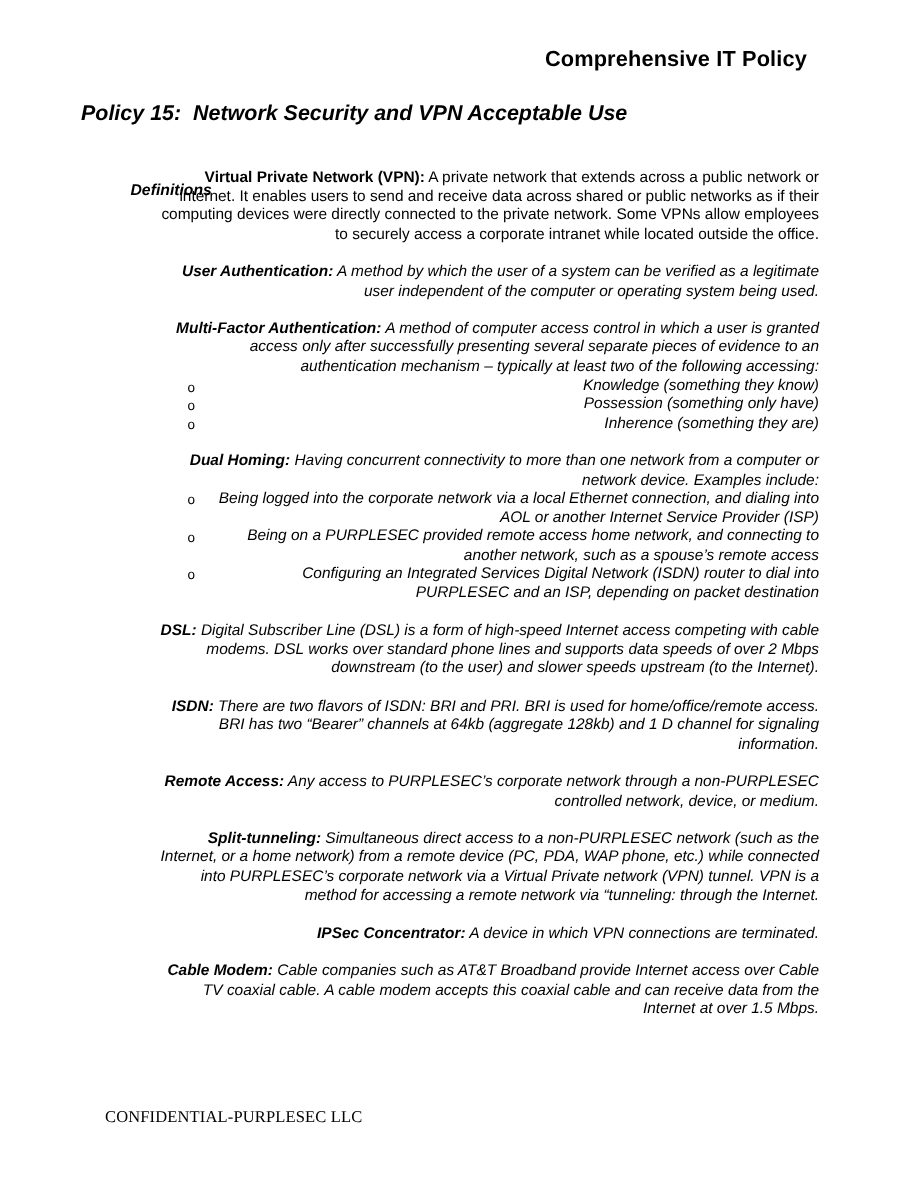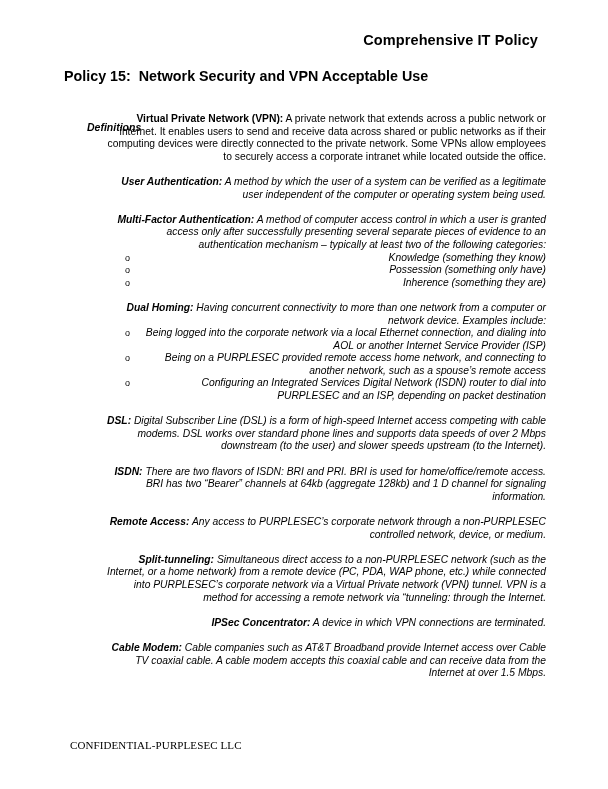--- a/index.html
+++ b/index.html
@@ -25,24 +25,25 @@
       position: absolute;
       top: 32px;
       right: 70px;
       font-weight: bold;
       font-size: 14.5px;
       letter-spacing: 0.1px;
     }
     .policy-title {
       position: absolute;
       top: 68px;
-      left: 64px;
+      left: 54px;
       font-weight: bold;
       font-size: 14.3px;
       white-space: pre;
+      font-style: italic;
     }
     .defs-heading {
       position: absolute;
       top: 101px;
       left: 87px;
       font-weight: bold;
       font-style: italic;
       font-size: 10.5px;
       margin-top: 20px;
     }
@@ -101,21 +102,21 @@
 
     <div class="def">
       <span class="term">Virtual Private Network (VPN):</span><span>  A private network that extends across a public network or internet. It enables users to send and receive data across shared or public networks as if their computing devices were directly connected to the private network. Some VPNs allow employees to securely access a corporate intranet while located outside the office.</span>
     </div>
 
     <div class="def italic">
       <span class="term">User Authentication:</span><span> A method by which the user of a system can be verified as a legitimate user independent of the computer or operating system being used.</span>
     </div>
 
     <div class="def italic">
-      <span class="term">Multi-Factor Authentication:</span><span> A method of computer access control in which a user is granted access only after successfully presenting several separate pieces of evidence to an authentication mechanism – typically at least two of the following categories:</span>
+      <span class="term">Multi-Factor Authentication:</span><span> A method of computer access control in which a user is granted access only after successfully presenting several separate pieces of evidence to an authentication mechanism – typically at least two of the following accessing:</span>
       <ul>
         <li><span class="bullet">o</span><span>Knowledge (something they know)</span></li>
         <li><span class="bullet">o</span><span>Possession (something only have)</span></li>
         <li><span class="bullet">o</span><span>Inherence (something they are)</span></li>
       </ul>
     </div>
 
     <div class="def italic">
       <span class="term">Dual Homing:</span><span> Having concurrent connectivity to more than one network from a computer or network device. Examples include:</span>
       <ul>

